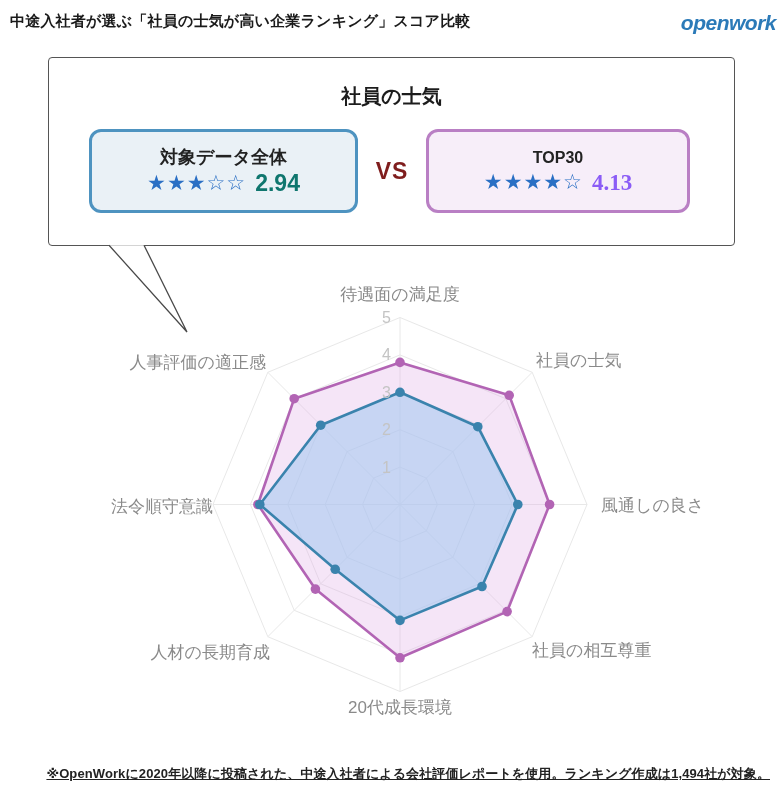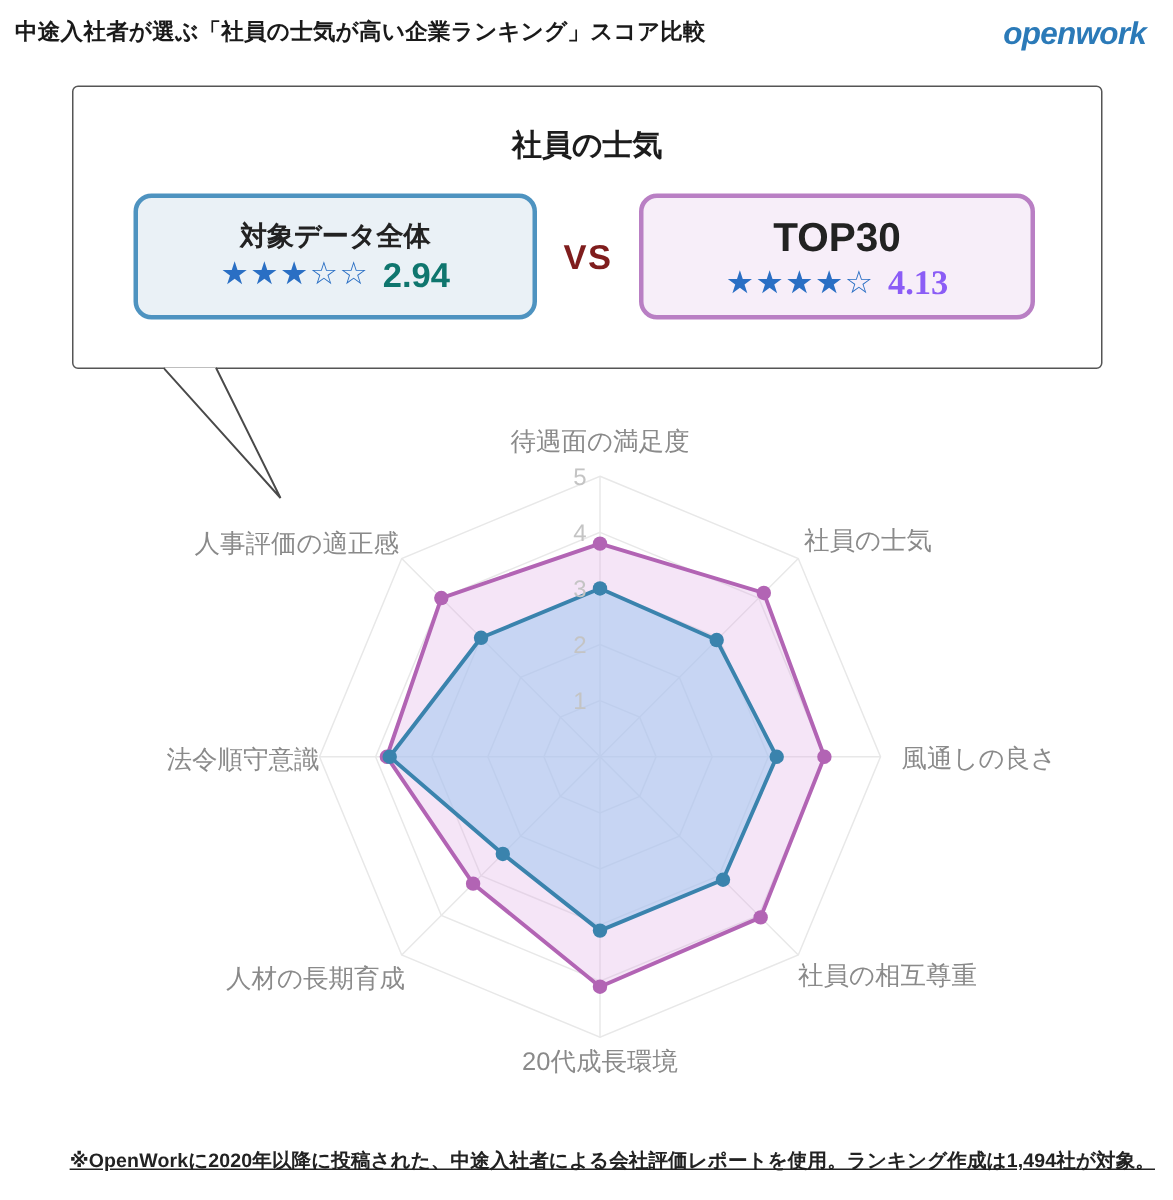--- a/index.html
+++ b/index.html
@@ -2,21 +2,21 @@
 <html><head>
 <meta charset="utf-8">
 <style>
   html,body{margin:0;padding:0;}
   body{
     width:782px;height:800px;position:relative;background:#ffffff;
     font-family:"Liberation Sans","DejaVu Sans",sans-serif;
     overflow:hidden;
   }
   .header{
-    position:absolute;left:10px;top:12px;right:18px;
+    position:absolute;left:10px;top:12px;right:6px;
     display:flex;justify-content:space-between;align-items:flex-start;
   }
   .header-title{font-size:15px;font-weight:700;color:#1a1a1a;letter-spacing:.2px;}
   .logo{font-size:21px;font-weight:700;color:#2b7ab8;letter-spacing:-0.5px;line-height:1;font-style:italic;}
   .callout{
     position:absolute;left:48px;top:57px;width:687px;height:189px;
     background:#fff;border:1.5px solid #555;border-radius:4px;
     box-sizing:border-box;z-index:2;
   }
   .callout-title{
@@ -26,21 +26,21 @@
     position:absolute;left:0;top:71px;width:100%;
     display:flex;align-items:center;box-sizing:border-box;padding:0 44px 0 40px;
   }
   .score-card{
     box-sizing:border-box;height:84px;border-radius:12px;
     display:flex;flex-direction:column;align-items:center;justify-content:center;
   }
   .card-left{width:269px;border:3px solid #4e93c0;background:#eaf1f6;}
   .card-right{width:264px;border:3px solid #b97fc4;background:#f7eef9;}
   .card-name{font-size:18px;font-weight:700;color:#222;line-height:1.2;}
-  .card-name-latin{font-size:27px;}
+  .card-name-latin{font-size:16px;}
   .stars-row{display:flex;align-items:center;margin-top:3px;}
   .stars-row .star{font-size:21px;color:#2a6fc4;line-height:1;letter-spacing:1px;}
   .score{font-size:23px;font-weight:700;margin-left:9px;line-height:1;}
   .score-blue{color:#0f766e;}
   .score-purple{color:#8b5cf6;font-family:Liberation Serif, serif;}
   .vs{flex:1;text-align:center;font-size:23px;font-weight:700;color:#7f1d1d;letter-spacing:1px;}
   .tail-svg{position:absolute;left:109px;top:244px;z-index:3;}
   .radar-svg{position:absolute;left:0;top:255px;z-index:1;}
   .footer{
     position:absolute;right:12px;bottom:17px;

